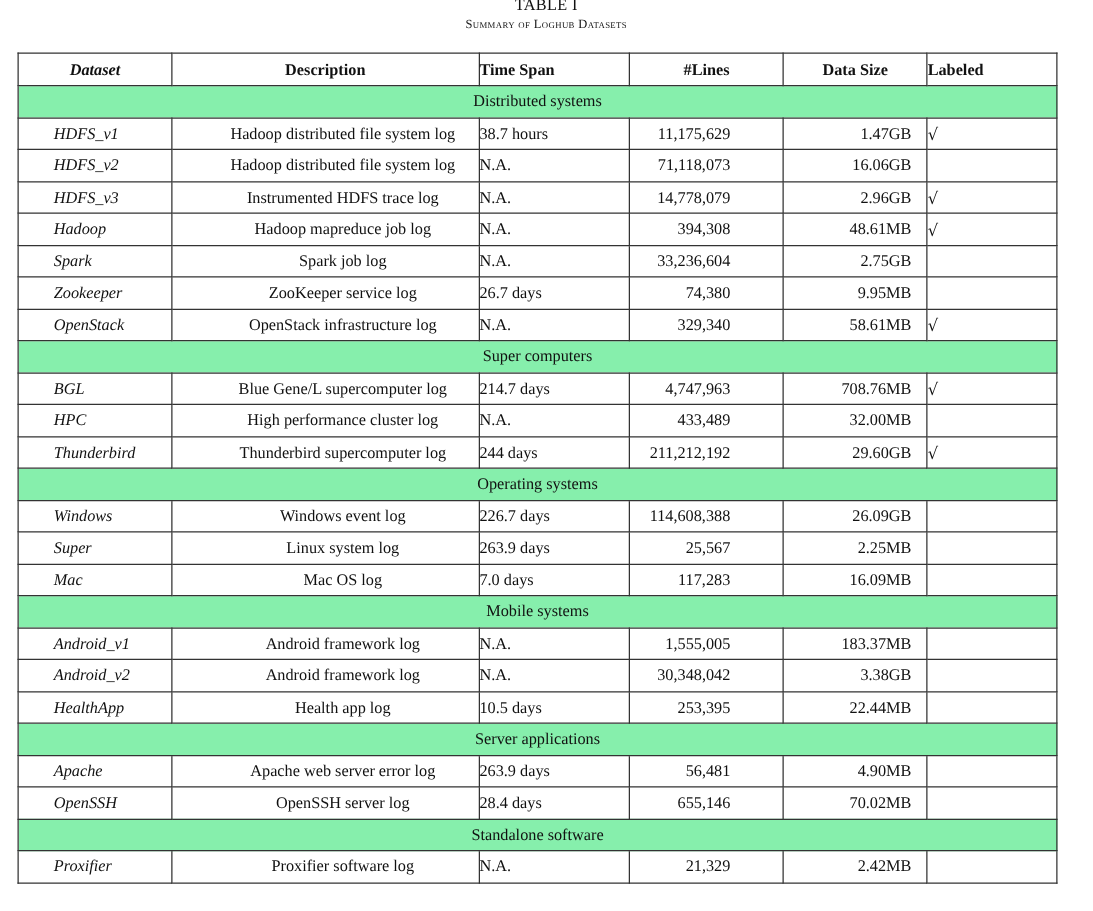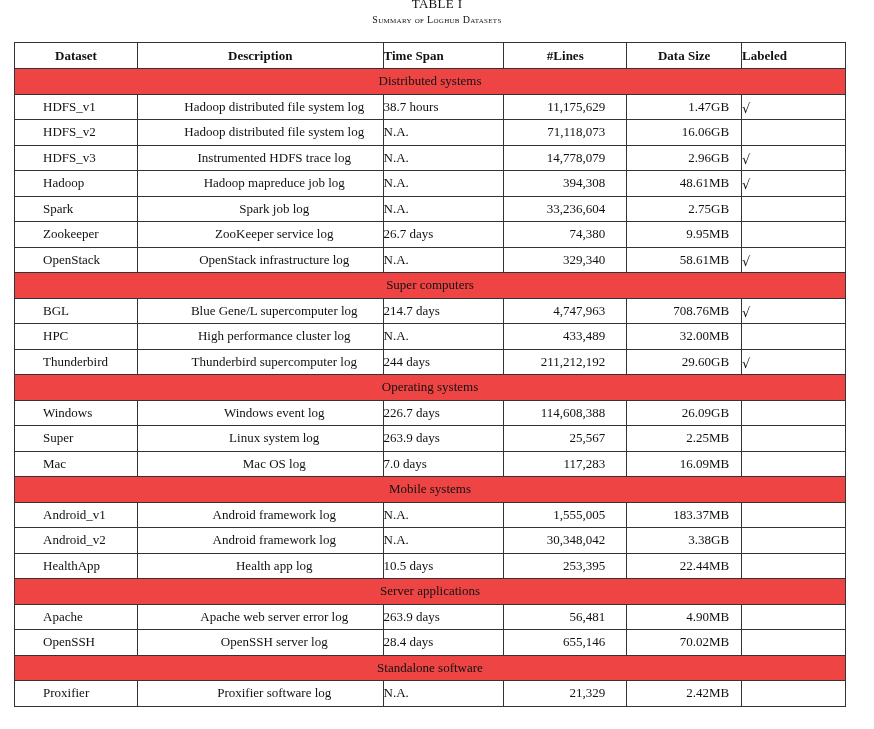--- a/index.html
+++ b/index.html
@@ -3,28 +3,28 @@
 <meta charset="utf-8">
 <style>
   html, body { margin: 0; padding: 0; background: #ffffff; }
   body { width: 874px; height: 729px; position: relative; font-family: "Liberation Serif", "DejaVu Serif", serif; color: #111; overflow: hidden; }
   .caption { position: absolute; left: 0; width: 874px; text-align: center; }
   .cap1 { top: -3px; font-size: 13px; line-height: 14px; letter-spacing: 0.3px; }
   .cap2 { top: 12px; font-size: 10px; line-height: 16px; font-variant: small-caps; letter-spacing: 0.3px; }
   table { position: absolute; left: 14px; top: 42px; width: 832px; border-collapse: collapse; font-size: 13px; }
   th, td { border: 1.5px solid #333; height: 24.5px; padding: 0; line-height: 14px; }
   th { font-weight: bold; height: 25px; }
-  .c1 { width: 123px; text-align: left; padding-left: 28px; box-sizing: border-box; }
+  .c1 { width: 123px; text-align: left; padding-left: 28px; box-sizing: border-box; font-style: italic; }
   .c2 { width: 246px; text-align: center; padding-left: 28px; box-sizing: border-box; }
   .c3 { width: 120px; text-align: left; }
-  .c4 { width: 123px; text-align: right; padding-right: 21px; box-sizing: border-box; }
+  .c4 { width: 123px; text-align: right; padding-right: 42px; box-sizing: border-box; }
   .c5 { width: 115px; text-align: right; padding-right: 12px; box-sizing: border-box; }
   .c6 { width: 103px; text-align: left; }
   th.c1, th.c2, th.c4, th.c5 { text-align: center; padding: 0; }
-  .group td { background: #ef4444; text-align: center; }
+  .group td { background: #86efac; text-align: center; }
   .check { font-family: "DejaVu Sans", sans-serif; font-size: 13px; position: relative; top: 2px; }
 </style>
 </head>
 <body>
 
 <div class="caption cap1">TABLE I</div>
 <div class="caption cap2">Summary of Loghub Datasets</div>
 
 <table>
   <thead>

